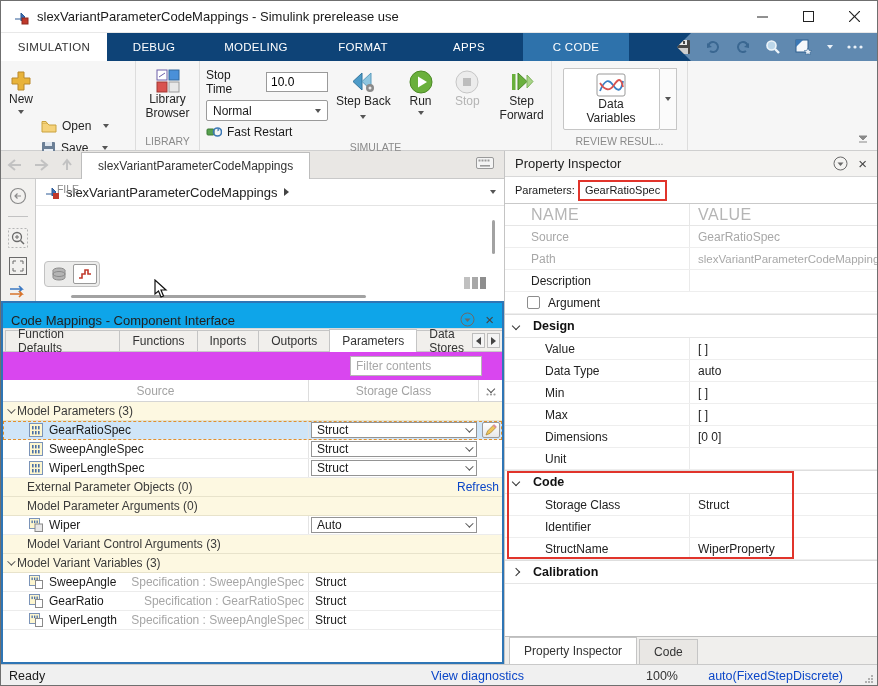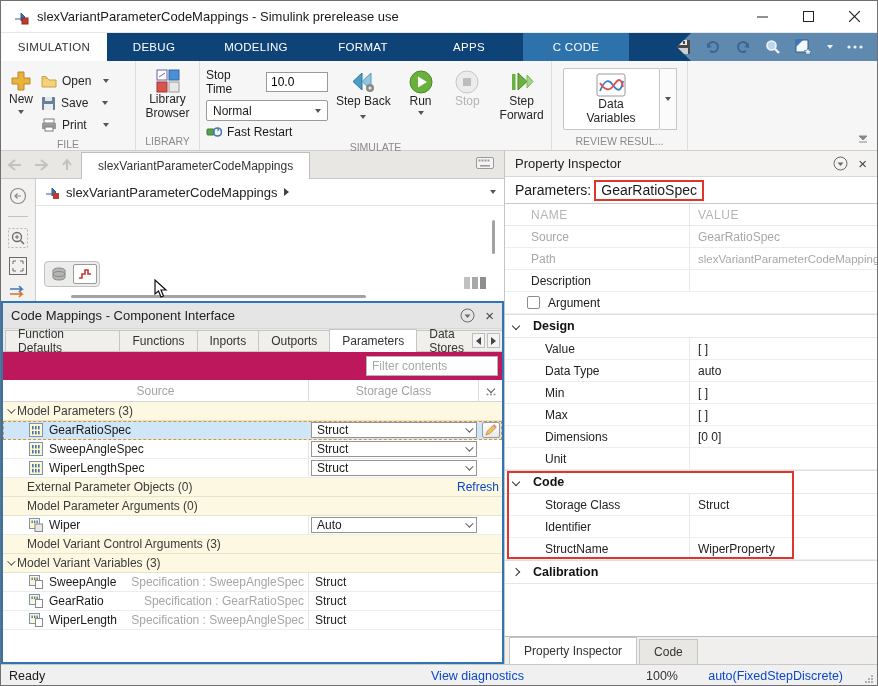--- a/index.html
+++ b/index.html
@@ -56,30 +56,30 @@
   .perspbtn { width:24px; height:20px; display:flex; align-items:center; justify-content:center; border-radius:2px; }
   .perspbtn.on { background:#fff; border:1px solid #9a9a9a; }
   .hscroll { position:absolute; left:35px; bottom:3px; width:295px; height:3px; background:#a2a2a2; border-radius:2px; }
   .vscroll { position:absolute; right:9px; top:14px; width:3px; height:34px; background:#a2a2a2; border-radius:2px; }
   .gridicon { position:absolute; right:18px; bottom:12px; display:flex; gap:2px; align-items:flex-end; }
   .gridicon i { display:block; width:6px; height:12px; }
   .cursor { position:absolute; left:118px; bottom:2px; }
 
   
   .codemap { flex:1; border:2px solid #2e75b5; background:#fff; display:flex; flex-direction:column; overflow:hidden; }
-  .cm-title { height:26px; background:#e5e5e5; border-bottom:1px solid #d8d8d8; display:flex; align-items:center; padding:0 8px; font-size:13px; color:#222; }
+  .cm-title { height:26px; background:#0ea5e9; border-bottom:1px solid #d8d8d8; display:flex; align-items:flex-end; padding:0 8px; font-size:13px; color:#222; }
   .paneltools { margin-left:auto; display:flex; align-items:center; gap:10px; }
   .cm-tabs { height:23px; background:#edebe8; display:flex; align-items:flex-end; border-bottom:1px solid #c9c9c9; padding-left:2px; position:relative; }
   .cm-tab { height:21px; border:1px solid #c5c5c5; border-bottom:none; background:#f1efec; display:flex; align-items:center; padding:0 12px; font-size:12px; color:#333; margin-right:-1px; }
   .cm-tab.active { background:#fff; height:23px; margin-bottom:-1px; z-index:2; }
   .tabscroll { position:absolute; right:2px; bottom:3px; display:flex; gap:2px; }
   .tsbtn { width:13px; height:15px; border:1px solid #bdbdbd; background:#f4f4f4; display:flex; align-items:center; justify-content:center; }
   .tri-l { width:0;height:0;border-top:4px solid transparent;border-bottom:4px solid transparent;border-right:5px solid #444; }
   .tri-r { width:0;height:0;border-top:4px solid transparent;border-bottom:4px solid transparent;border-left:5px solid #444; }
-  .cm-filterrow { height:28px; display:flex; align-items:center; justify-content:flex-end; padding-right:4px; background:#be185d; }
+  .cm-filterrow { height:28px; display:flex; align-items:center; justify-content:flex-end; padding-right:20px; background:#d946ef; }
   .filterbox { width:132px; height:20px; border:1px solid #b5b5b5; font-size:12px; padding:0 5px; color:#333; font-family:inherit; }
   .filterbox::placeholder { color:#a8a8a8; }
   .cm-header { height:22px; display:flex; border-bottom:1px solid #d5d5d5; color:#a3a3a3; font-size:12px; background:#fff; }
   .cm-header .h-src { width:306px; text-align:center; line-height:22px; border-right:1px solid #ddd; }
   .cm-header .h-sto { width:170px; text-align:center; line-height:22px; border-right:1px solid #ddd; }
   .cm-header .h-opt { flex:1; display:flex; flex-direction:column; align-items:center; justify-content:center; gap:1px; }
   .cm-rows { flex:1; overflow:hidden; }
   .cm-row { height:19px; display:flex; align-items:stretch; font-size:12px; }
   .cm-row.group { background:#fdf8e1; border-bottom:1px solid #e8e3cb; color:#3a3a3a; align-items:center; padding-left:4px; }
   .cm-row.group .glabel { margin-left:4px; }
@@ -91,24 +91,24 @@
   .cell-sto { width:170px; display:flex; align-items:center; }
   .cell-opt { flex:1; display:flex; align-items:center; justify-content:center; }
   .dd { flex:1; margin:1px 2px; border:1px solid #949494; background:#fff; display:flex; align-items:center; padding:0 5px; justify-content:space-between; height:16px; }
   .stotext { padding-left:6px; color:#222; }
   .chevv { display:inline-block; width:6px; height:6px; border-right:1.4px solid #555; border-bottom:1.4px solid #555; transform:rotate(45deg) translateY(-2px); }
   .refresh { margin-left:auto; color:#0b46c8; padding-right:3px; }
   .pencilbtn { width:18px; height:16px; border:1px solid #9a9a9a; background:linear-gradient(#fefefe,#e8e8e8); display:flex; align-items:center; justify-content:center; border-radius:2px; }
 
   
   .pi-title { height:26px; background:#f4f3f1; border-bottom:1px solid #d8d8d8; display:flex; align-items:center; padding:0 10px; font-size:13px; color:#222; }
-  .pi-context { height:27px; display:flex; align-items:center; padding:0 10px; font-size:14px; border-bottom:1px solid #c9c9c9; }
+  .pi-context { height:27px; display:flex; align-items:center; padding:0 10px; font-size:11px; border-bottom:1px solid #c9c9c9; }
   .redbox-inline { border:2px solid #e1342b; padding:0 5px; margin-left:3px; line-height:17px; }
   .pi-grid { display:flex; flex-direction:column; }
-  .pi-hdr { height:22px; display:flex; font-size:12px; letter-spacing:.5px; color:#b5b5b5; border-bottom:1px solid #e6e6e6; }
+  .pi-hdr { height:22px; display:flex; font-size:16px; letter-spacing:.5px; color:#b5b5b5; border-bottom:1px solid #e6e6e6; }
   .pi-hdr .n { width:185px; padding-left:26px; line-height:22px; border-right:1px solid #e6e6e6; }
   .pi-hdr .v { flex:1; padding-left:8px; line-height:22px; }
   .pi-row { height:22px; display:flex; border-bottom:1px solid #eeeeee; font-size:12px; }
   .pi-row .pname { width:185px; padding-left:26px; display:flex; align-items:center; border-right:1px solid #eaeaea; color:#222; }
   .pi-row .pname.child { padding-left:40px; }
   .pi-row .pval { flex:1; padding-left:8px; display:flex; align-items:center; color:#222; overflow:hidden; white-space:nowrap; }
   .dim { color:#a8a8a8 !important; }
   .pi-check { height:22px; display:flex; align-items:center; border-bottom:1px solid #eeeeee; padding-left:22px; gap:8px; font-size:12px; }
   .cb { width:13px; height:13px; border:1px solid #8c8c8c; background:#fff; border-radius:2px; }
   .pi-section { height:24px; display:flex; align-items:center; gap:14px; padding-left:8px; font-size:12.5px; font-weight:bold; color:#111; border-bottom:1px solid #e6e6e6; border-top:1px solid #dedede; background:#fff; }
@@ -234,21 +234,21 @@
       <div class="rbody" style="padding-left:8px; gap:8px;">
         <div class="bigbtn">
           <span class="icon">
               <svg width="24" height="24">
                 <path d="M9 3 h6 v6 h6 v6 h-6 v6 h-6 v-6 h-6 v-6 h6 z" fill="#e8b33a" stroke="#b9882a" stroke-width="1"></path>
               </svg>
             </span>
           <span>New</span>
           <span class="tri-d" style="margin-top:3px"></span>
         </div>
-        <div style="display:flex; flex-direction:column; padding-top:4px;">
+        <div style="display:flex; flex-direction:column; padding-top:4px;margin-top:45px;">
           <div class="smallrow">
             <span class="icon">
                 <svg width="16" height="13">
                   <path d="M1 3 h5 l2 2 h7 v7 h-14 z" fill="#f5d27a" stroke="#c9a23e"></path>
                   <path d="M1 3 v-1.5 h4 l1 1.5" fill="#f5d27a" stroke="#c9a23e"></path>
                 </svg>
               </span>
             <span style="width:36px">Open</span>
             <span class="tri-d"></span>
           </div>

